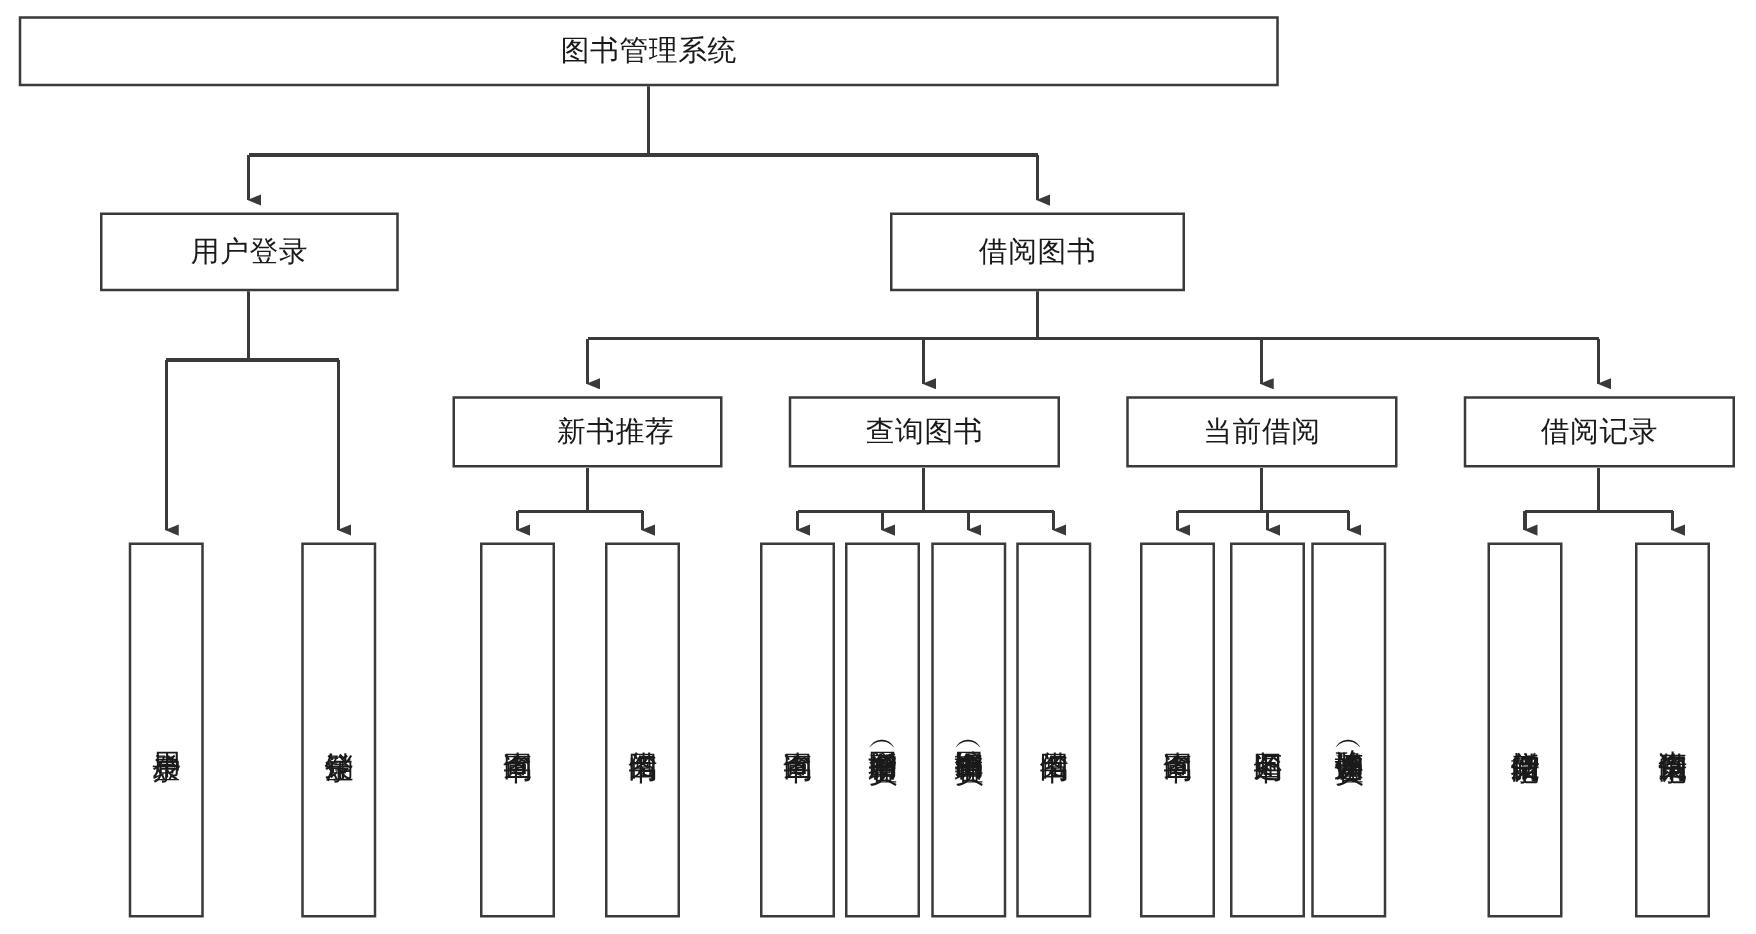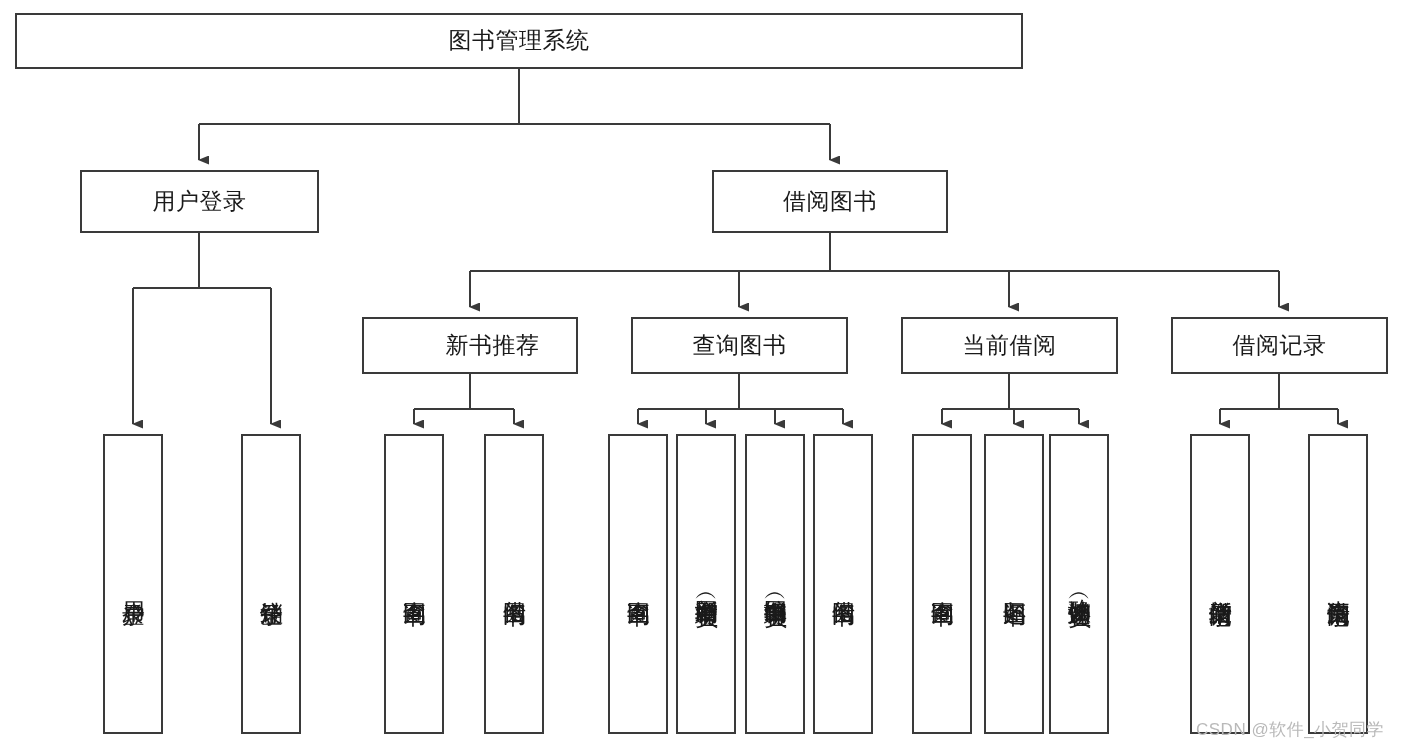--- a/index.html
+++ b/index.html
@@ -187,15 +187,14 @@
     <span class="node-label-v">确认归还（管理员）</span>
   </div>
 
   <div class="node-box leaf-box" style="left:1190px; top:434px; width:60px; height:300px;">
     <span class="node-label-v">新增借阅记录</span>
   </div>
   <div class="node-box leaf-box" style="left:1308px; top:434px; width:60px; height:300px;">
     <span class="node-label-v">查询借阅记录</span>
   </div>
 
-  <div class="watermark" style="left:1196px; top:718px;">CSDN @软件_小贺同学</div>
 
 </div>
 
 </body></html>

